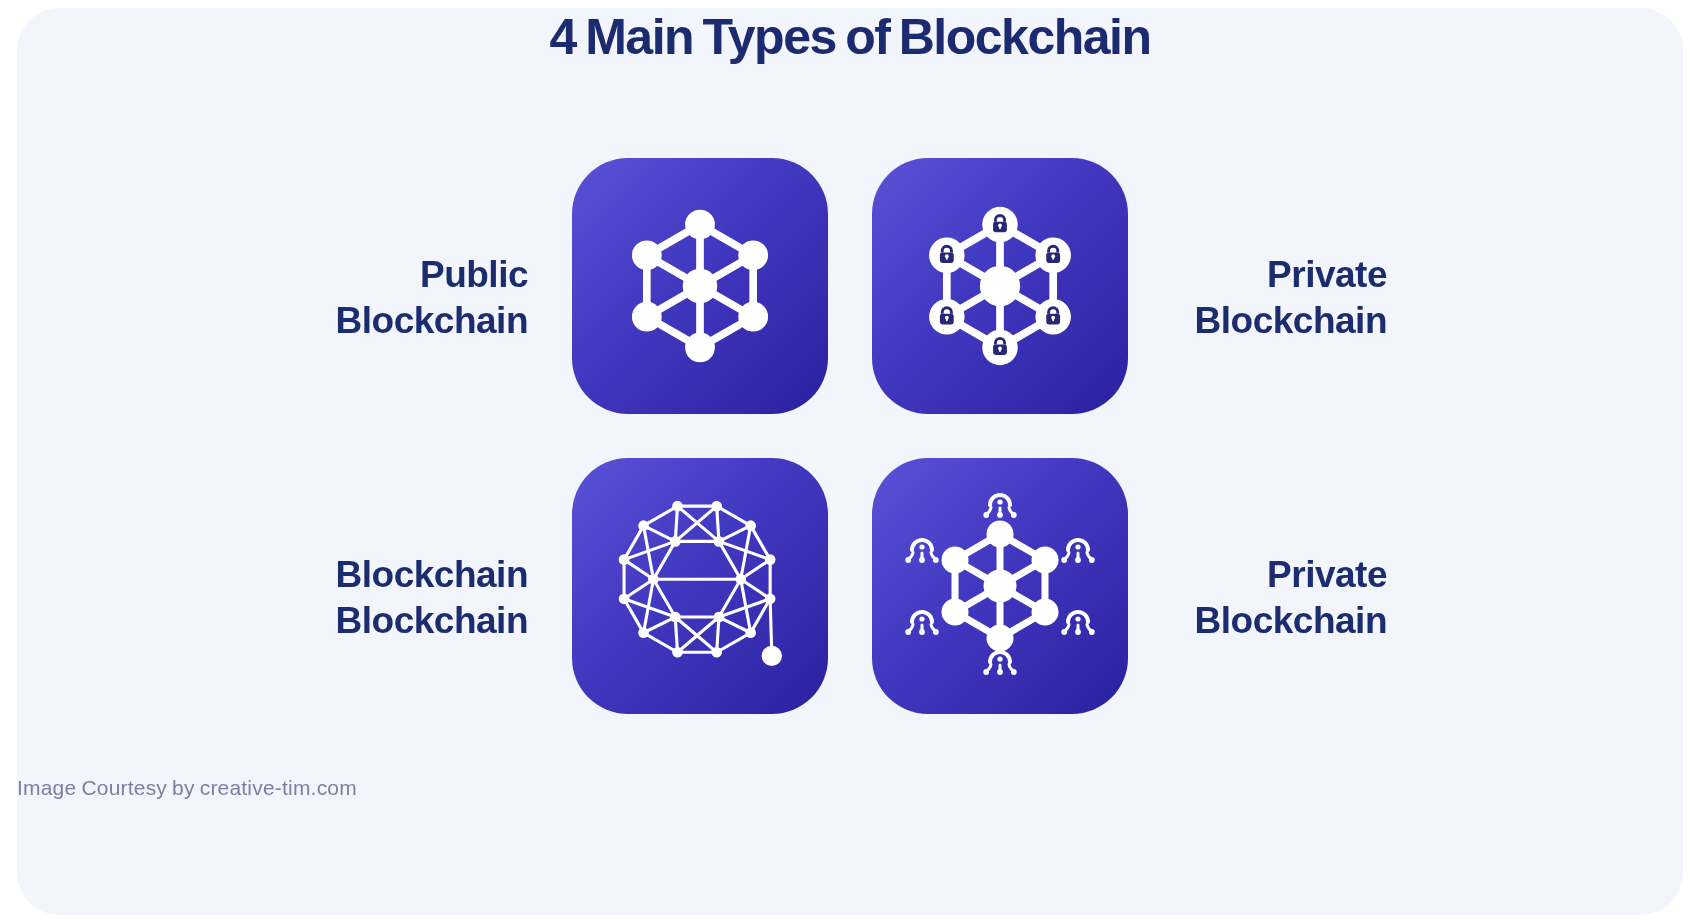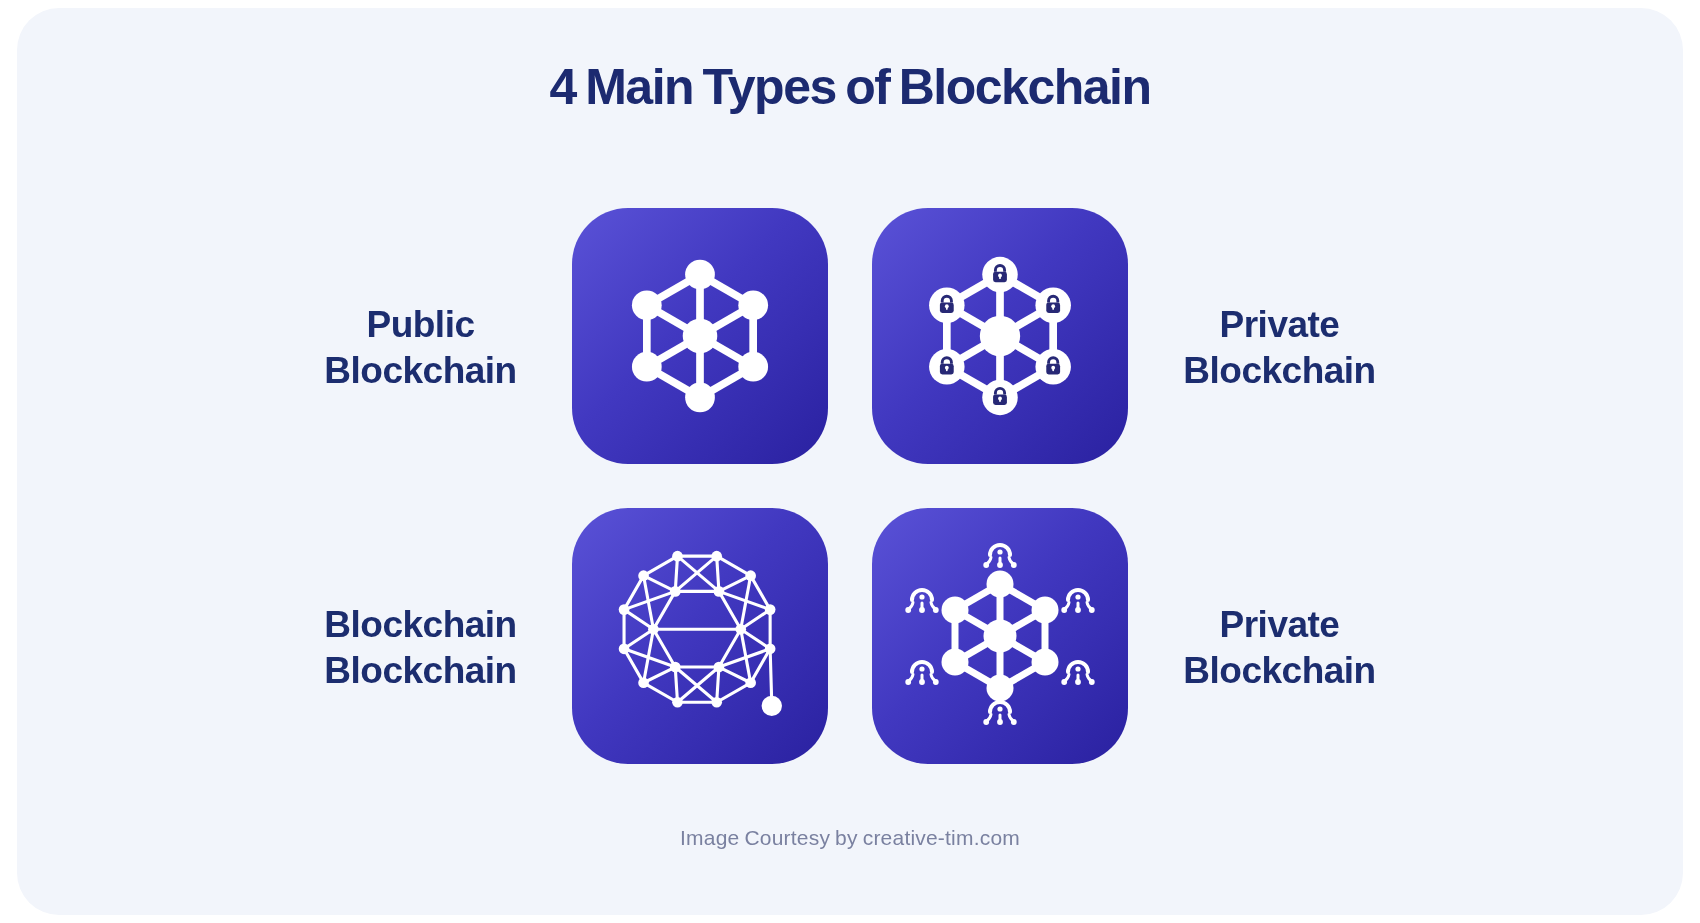--- a/index.html
+++ b/index.html
@@ -10,21 +10,20 @@
     overflow: hidden;
   }
   .panel {
     position: absolute;
     left: 17px; top: 8px;
     width: 1666px; height: 907px;
     background: #f2f5fb;
     border-radius: 42px;
   }
   .title {
-    margin-top: 50px;
     text-align: center;
     font-size: 50px;
     font-weight: bold;
     letter-spacing: -1.5px;
     word-spacing: -3px;
     color: #1c2a70;
   }
   .grid {
     margin: 92px auto 0 auto;
     width: 1074px;
@@ -37,35 +36,35 @@
   }
   .type-label {
     position: relative;
     top: 12px;
     font-size: 37px;
     font-weight: bold;
     letter-spacing: -0.5px;
     line-height: 46px;
     color: #1c2d6f;
   }
-  .type-label.left  { text-align: center; }
-  .type-label.right { text-align: center; }
+  .type-label.left  { text-align: right; }
+  .type-label.right { text-align: right; }
   .type-label span { display: block; }
   .tile {
     width: 256px; height: 256px;
     border-radius: 56px;
     background: linear-gradient(135deg, #5a52d7 0%, #4138c0 45%, #2a21a0 100%);
     display: flex;
     align-items: center;
     justify-content: center;
   }
   .tile svg { display: block; }
   .footer {
     margin-top: 62px;
-    text-align: center;
+    text-align: left;
     font-size: 21px;
     letter-spacing: 0.2px;
     word-spacing: -1px;
     color: #7a81a0;
   }
 </style>
 </head>
 <body>
 
 <div class="panel">

